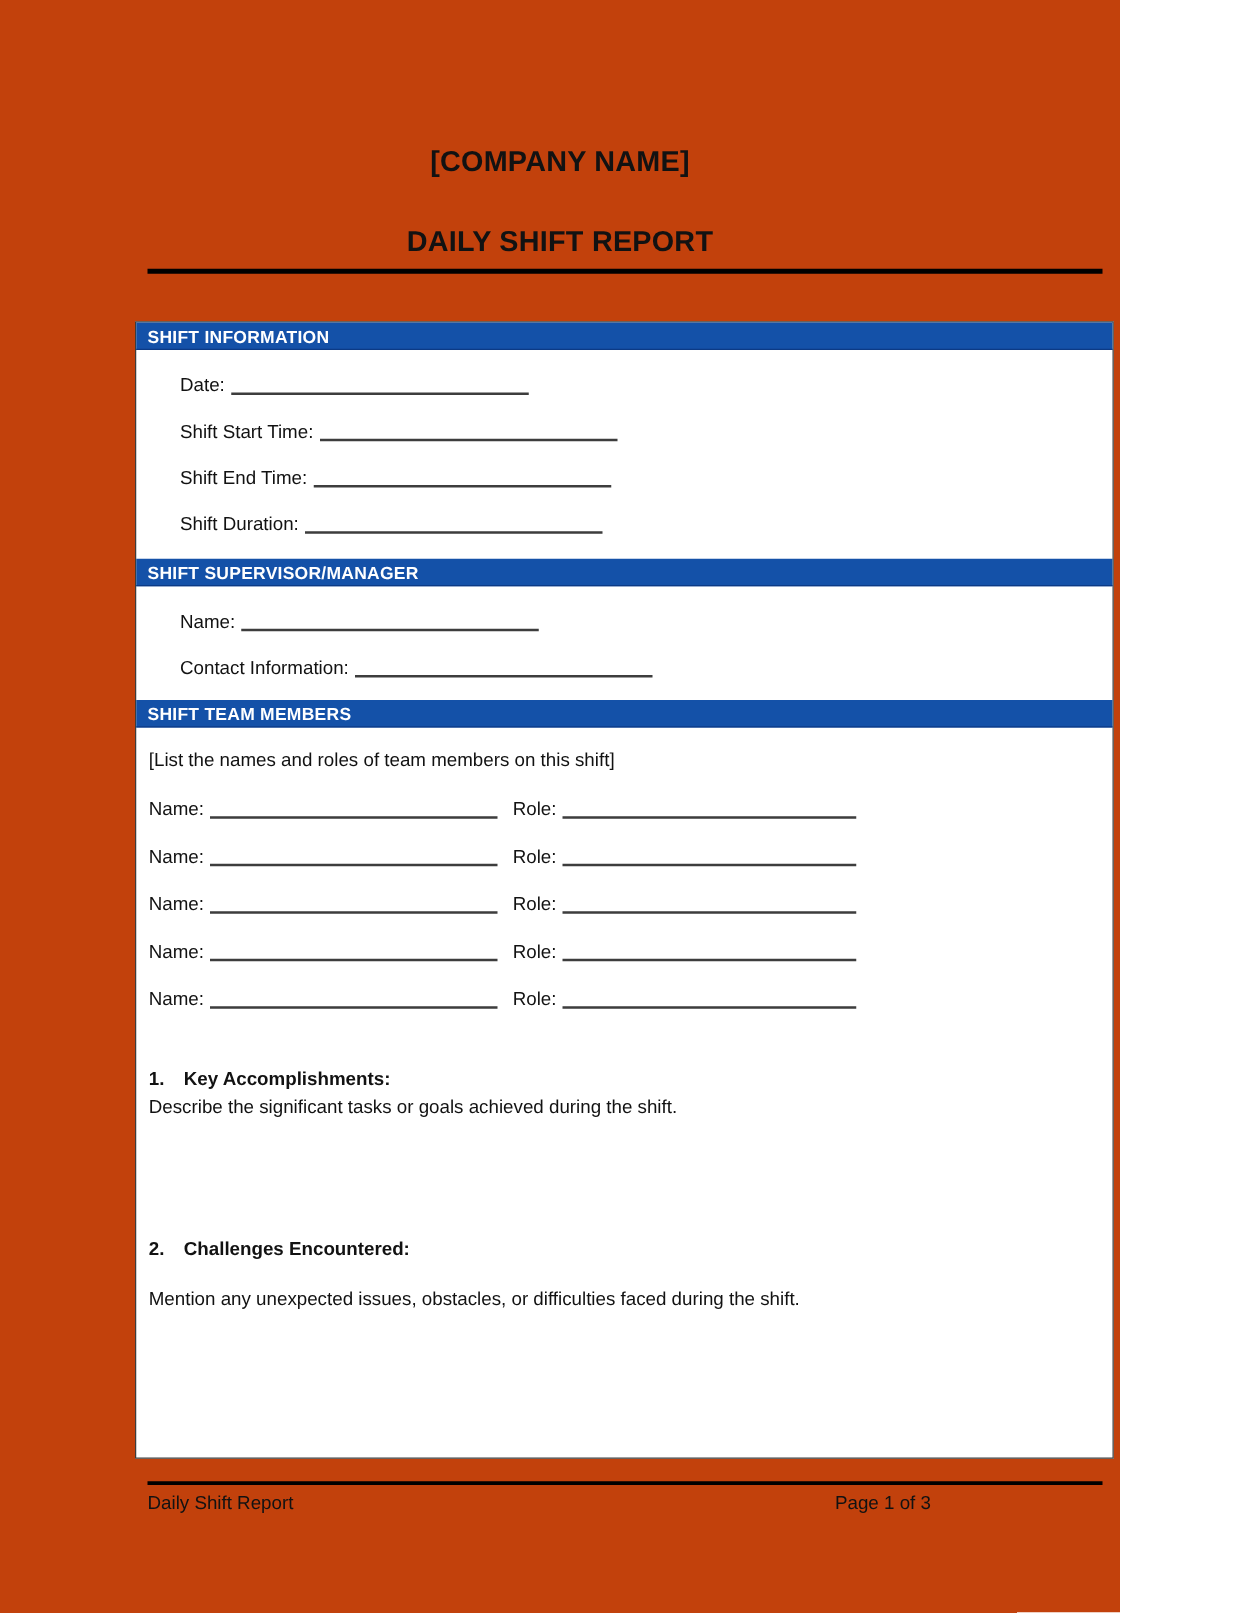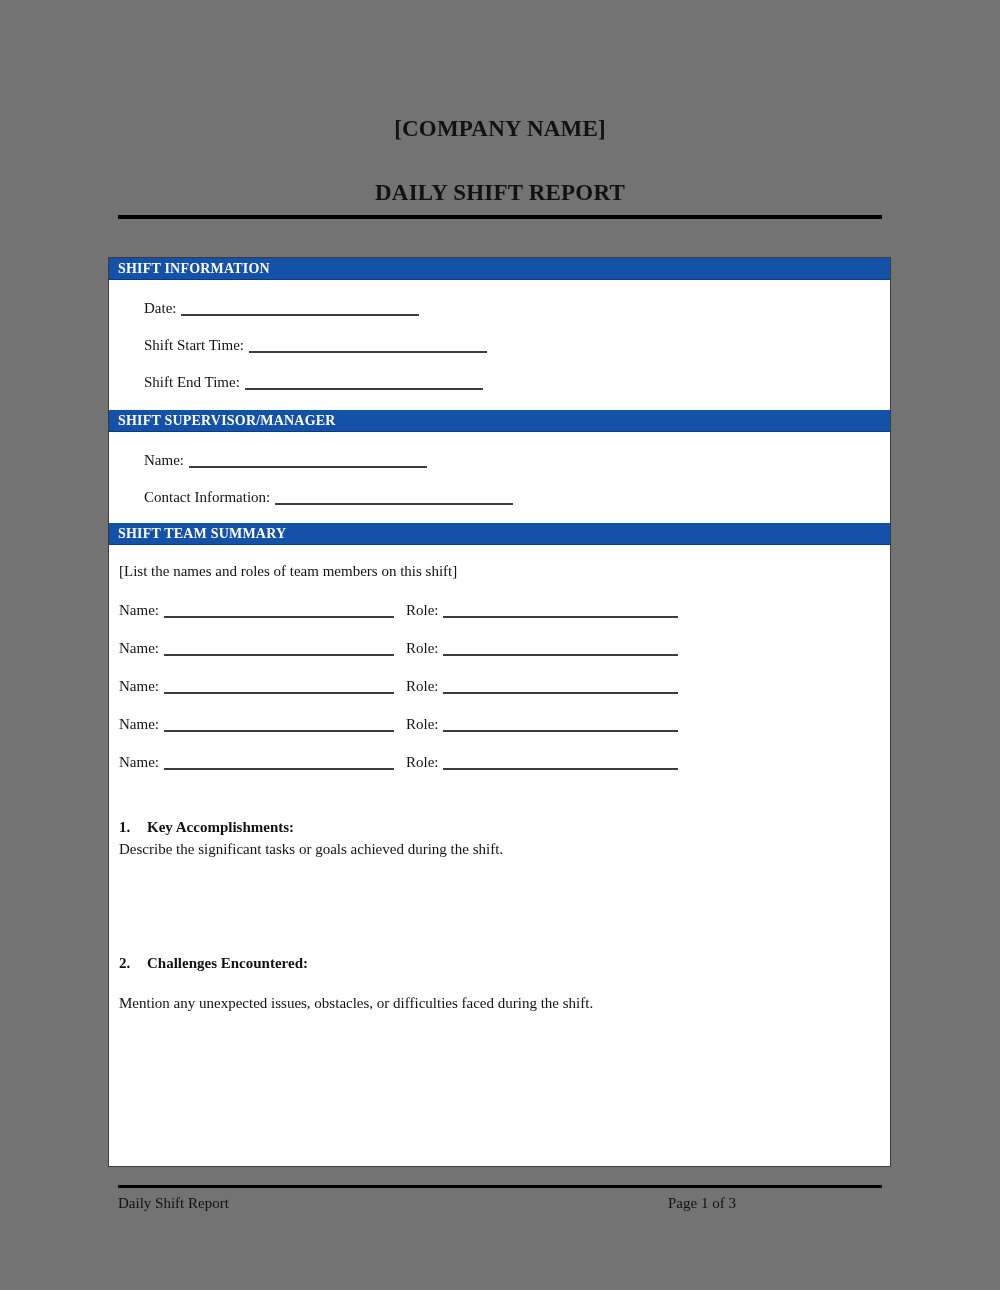--- a/index.html
+++ b/index.html
@@ -4,23 +4,23 @@
 <style>
   :root{
     --section-header-background:#1451A8;
     --section-header-text:#FFFFFF;
     --rule-color:#000000;
   }
   *{box-sizing:border-box;margin:0;padding:0;}
   html,body{background:#fff;}
   .page{
     position:relative;
-    width:1000px;height:1290px;
-    background:#737373;
-    font-family:Liberation Serif, serif;
+    width:896px;height:1290px;
+    background:#c2410c;
+    font-family:Liberation Sans, sans-serif;
     color:#121212;
     overflow:hidden;
   }
   .company-name{
     position:absolute;top:116px;left:0;width:100%;
     text-align:center;font-size:23px;font-weight:bold;letter-spacing:.2px;
   }
   .document-title{
     position:absolute;top:180px;left:0;width:100%;
     text-align:center;font-size:23px;font-weight:bold;letter-spacing:.2px;
@@ -93,39 +93,43 @@
           <span class="blank blank-w"></span>
         </div>
         <div class="field-row">
           <span>Shift Start Time:</span>
           <span class="blank blank-w"></span>
         </div>
         <div class="field-row">
           <span>Shift End Time:</span>
           <span class="blank blank-w"></span>
         </div>
+        <div class="field-row">
+          <span>Shift Duration:</span>
+          <span class="blank blank-w"></span>
+        </div>
       </div>
     </div>
 
     <div class="sec-super">
       <div class="section-band">SHIFT SUPERVISOR/MANAGER</div>
       <div class="section-body">
         <div class="field-row">
           <span>Name:</span>
           <span class="blank blank-w"></span>
         </div>
         <div class="field-row">
           <span>Contact Information:</span>
           <span class="blank blank-w"></span>
         </div>
       </div>
     </div>
 
     <div class="sec-team">
-      <div class="section-band">SHIFT TEAM SUMMARY</div>
+      <div class="section-band">SHIFT TEAM MEMBERS</div>
       <div class="section-body">
         <div class="team-note">[List the names and roles of team members on this shift]</div>
 
         <div class="team-row">
           <span>Name:</span>
           <span class="blank blank-name"></span>
           <span class="role-label">Role:</span>
           <span class="blank blank-role"></span>
         </div>
         <div class="team-row">

